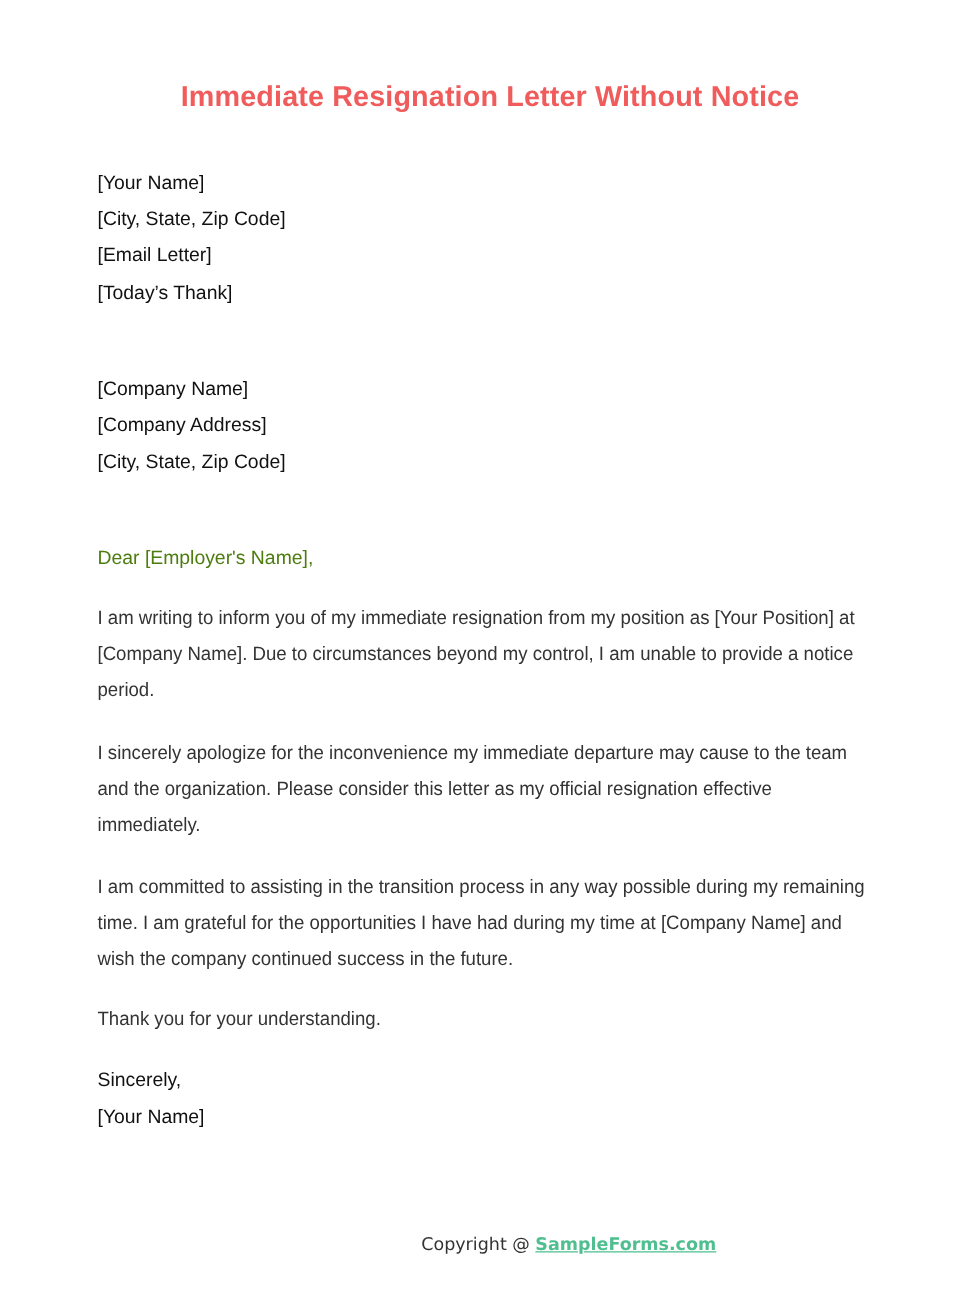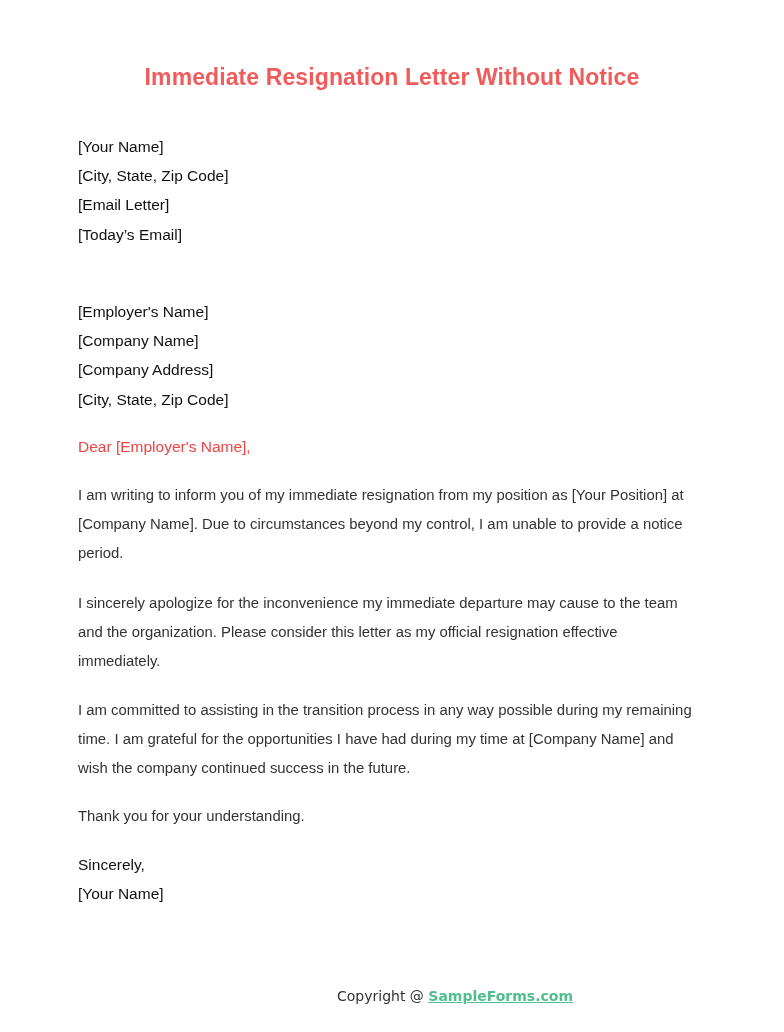--- a/index.html
+++ b/index.html
@@ -5,43 +5,42 @@
     html, body { margin: 0; padding: 0; background: #ffffff; }
     body { width: 784px; height: 1032px; position: relative; overflow: hidden; }
     .page { position: absolute; left: 0; top: 0; width: 655px; height: 1032px; }
     .title {
       position: absolute; left: 0; top: 64px; width: 784px; text-align: center;
       font-family: "Liberation Sans", sans-serif; font-weight: bold; font-size: 23px;
       color: #f05c5c; letter-spacing: 0.1px;
     }
     .block { position: absolute; left: 78px; font-family: "Liberation Sans", sans-serif; }
     .bold-line { font-weight: normal; font-size: 15.5px; color: #111; line-height: 29.2px; height: 29.2px; white-space: nowrap; }
-    .salutation { font-size: 15.5px; color: #ef4444; line-height: 29px; }
+    .salutation { font-size: 15.5px; color: #4d7c0f; line-height: 29px; }
     .para { font-size: 15.5px; color: #333; line-height: 29.2px; width: 640px; transform: scaleX(0.96); transform-origin: left; }
     .footer {
       position: absolute; right: 82px; top: 988px;
       font-family: "DejaVu Sans", sans-serif; font-size: 14px; color: #333; white-space: nowrap;
     }
     .footer a { color: #4fbf8f; font-weight: bold; text-decoration: underline; }
   </style>
 </head>
 <body>
 
 <div class="page">
   <div class="title">Immediate Resignation Letter Without Notice</div>
 
   <div class="block" style="top:132px;">
     <div class="bold-line">[Your Name]</div>
     <div class="bold-line">[City, State, Zip Code]</div>
     <div class="bold-line">[Email Letter]</div>
-    <div class="bold-line">[Today’s Email]</div>
+    <div class="bold-line">[Today’s Thank]</div>
   </div>
 
   <div class="block" style="top:297px;">
-    <div class="bold-line">[Employer's Name]</div>
     <div class="bold-line">[Company Name]</div>
     <div class="bold-line">[Company Address]</div>
     <div class="bold-line">[City, State, Zip Code]</div>
   </div>
 
   <div class="block salutation" style="top:432px;">Dear [Employer's Name],</div>
 
   <div class="block para" style="top:480px;">I am writing to inform you of my immediate resignation from my position as [Your Position] at [Company Name]. Due to circumstances beyond my control, I am unable to provide a notice period.</div>
   <div class="block para" style="top:588px;">I sincerely apologize for the inconvenience my immediate departure may cause to the team and the organization. Please consider this letter as my official resignation effective immediately.</div>
   <div class="block para" style="top:695px;">I am committed to assisting in the transition process in any way possible during my remaining time. I am grateful for the opportunities I have had during my time at [Company Name] and wish the company continued success in the future.</div>

